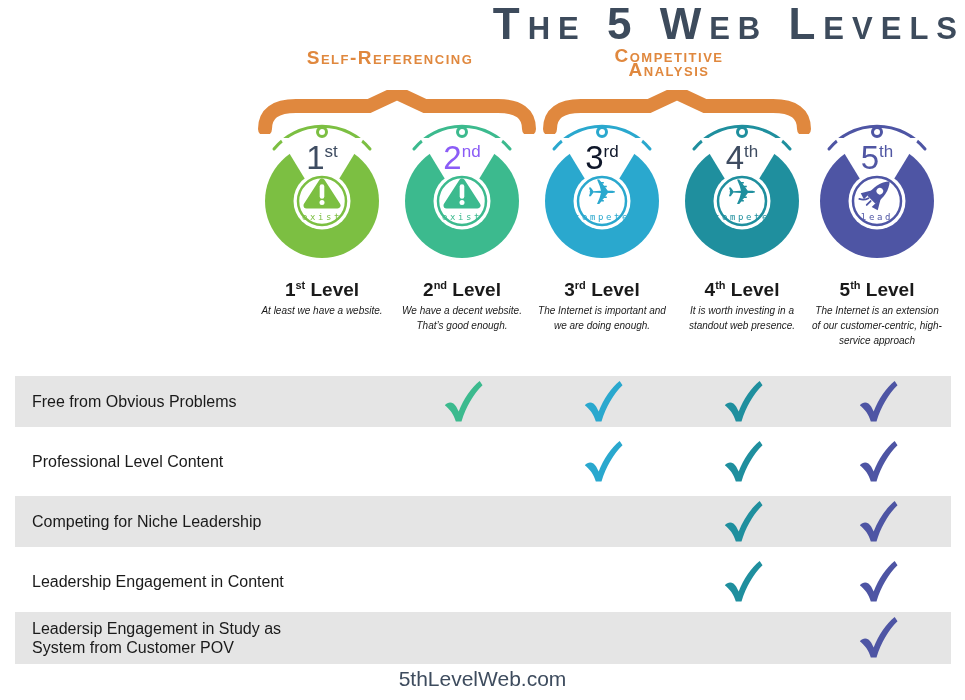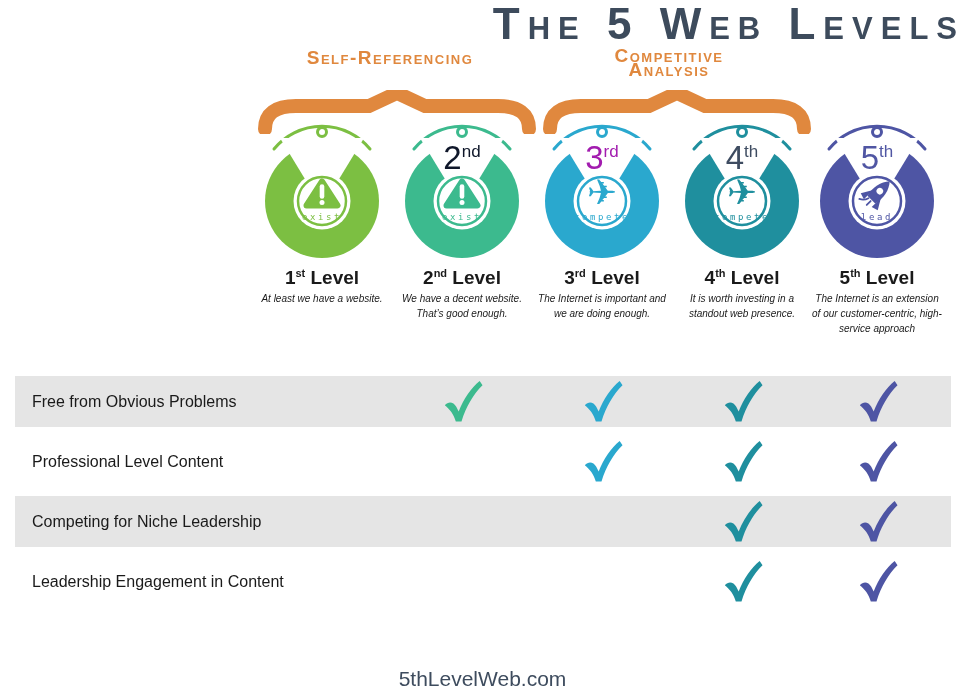--- a/index.html
+++ b/index.html
@@ -28,21 +28,21 @@
   .b2{left:543px;}
   
   .level-col{position:absolute;top:123px;width:150px;text-align:center;}
   .badge{position:relative;width:136px;height:140px;margin:0 auto;}
   .badge-svg,.badge-svg svg{position:absolute;top:0;left:0;width:136px;height:140px;}
   .badge-num{
     position:absolute;top:11px;left:0;width:100%;text-align:center;
     font-size:33px;line-height:36px;color:#3E4C61;font-weight:400;
   }
   .badge-num sup{font-size:17px;}
-  .level-title{margin-top:0px;font-size:19px;font-weight:700;color:#1A1A1A;line-height:21px;}
+  .level-title{margin-top:12px;font-size:19px;font-weight:700;color:#1A1A1A;line-height:21px;}
   .level-title sup{font-size:11px;}
   .level-desc{
     margin:3px auto 0 auto;width:132px;font-style:italic;font-size:10px;
     line-height:15px;color:#1A1A1A;
   }
   
   .matrix-row{position:absolute;left:15px;width:936px;height:51px;display:flex;align-items:center;}
   .matrix-row.shade{background:#e5e5e5;}
   .r1{top:376px;} .r2{top:436px;} .r3{top:496px;} .r4{top:556px;} .r5{top:612px;height:52px;}
   .row-label{
@@ -84,20 +84,21 @@
       <circle cx="68" cy="78" r="57" fill="#7CBF42"></circle>
       <polygon points="26,15 110,15 68,84" fill="#fff"></polygon>
       <circle cx="68" cy="78" r="28.5" fill="#fff"></circle>
       <circle cx="68" cy="78" r="24" fill="#fff" stroke="#7CBF42" stroke-width="2.5"></circle>
       <path d="M68,58.5 L83.5,82.5 L52.5,82.5 Z" fill="#7CBF42" stroke="#7CBF42" stroke-width="6" stroke-linejoin="round"></path>
       <path d="M68,63.5 L68,73.5" stroke="#fff" stroke-width="4.6" stroke-linecap="round" fill="none"></path>
       <circle cx="68" cy="79.5" r="2.5" fill="#fff"></circle>
       <text x="68" y="96.5" text-anchor="middle" font-size="9" letter-spacing="2.6" fill="#7CBF42" font-family="DejaVu Sans Mono, monospace">exist</text>
     </svg>
         </div>
+      <div class="badge-num" style="color: rgb(62, 76, 97);"><span>1</span><sup>st</sup></div>
     </div>
     <div class="level-title"><span>1</span><sup>st</sup> <span>Level</span></div>
     <div class="level-desc">At least we have a website.</div>
   </div>
 
   <div class="level-col" style="left:387px">
     <div class="badge">
       <div class="badge-svg">
           <svg viewBox="0 0 136 140" xmlns="http://www.w3.org/2000/svg">
       <path d="M20 26 A62 62 0 0 1 116 26" fill="none" stroke="#3CBA8E" stroke-width="3" stroke-linecap="round"></path>
@@ -105,41 +106,41 @@
       <circle cx="68" cy="78" r="57" fill="#3CBA8E"></circle>
       <polygon points="26,15 110,15 68,84" fill="#fff"></polygon>
       <circle cx="68" cy="78" r="28.5" fill="#fff"></circle>
       <circle cx="68" cy="78" r="24" fill="#fff" stroke="#3CBA8E" stroke-width="2.5"></circle>
       <path d="M68,58.5 L83.5,82.5 L52.5,82.5 Z" fill="#3CBA8E" stroke="#3CBA8E" stroke-width="6" stroke-linejoin="round"></path>
       <path d="M68,63.5 L68,73.5" stroke="#fff" stroke-width="4.6" stroke-linecap="round" fill="none"></path>
       <circle cx="68" cy="79.5" r="2.5" fill="#fff"></circle>
       <text x="68" y="96.5" text-anchor="middle" font-size="9" letter-spacing="2.6" fill="#3CBA8E" font-family="DejaVu Sans Mono, monospace">exist</text>
     </svg>
         </div>
-      <div class="badge-num" style="color: #0f172a;"><span>2</span><sup>nd</sup></div>
+      <div class="badge-num" style="color: #8b5cf6;"><span>2</span><sup>nd</sup></div>
     </div>
     <div class="level-title"><span>2</span><sup>nd</sup> <span>Level</span></div>
     <div class="level-desc">We have a decent website. That’s good enough.</div>
   </div>
 
   <div class="level-col" style="left:527px">
     <div class="badge">
       <div class="badge-svg">
           <svg viewBox="0 0 136 140" xmlns="http://www.w3.org/2000/svg">
       <path d="M20 26 A62 62 0 0 1 116 26" fill="none" stroke="#2AA8CE" stroke-width="3" stroke-linecap="round"></path>
       <circle cx="68" cy="9" r="4.5" fill="#fff" stroke="#2AA8CE" stroke-width="3"></circle>
       <circle cx="68" cy="78" r="57" fill="#2AA8CE"></circle>
       <polygon points="26,15 110,15 68,84" fill="#fff"></polygon>
       <circle cx="68" cy="78" r="28.5" fill="#fff"></circle>
       <circle cx="68" cy="78" r="24" fill="#fff" stroke="#2AA8CE" stroke-width="2.5"></circle>
       <text x="68" y="82" text-anchor="middle" font-size="36" fill="#2AA8CE" font-family="DejaVu Sans, sans-serif">✈</text>
       <text x="68" y="96.5" text-anchor="middle" font-size="9" letter-spacing="2.6" fill="#2AA8CE" font-family="DejaVu Sans Mono, monospace">compete</text>
     </svg>
         </div>
-      <div class="badge-num" style="color: #a21caf;"><span>3</span><sup>rd</sup></div>
+      <div class="badge-num" style="color: #0f172a;"><span>3</span><sup>rd</sup></div>
     </div>
     <div class="level-title"><span>3</span><sup>rd</sup> <span>Level</span></div>
     <div class="level-desc">The Internet is important and we are doing enough.</div>
   </div>
 
   <div class="level-col" style="left:667px">
     <div class="badge">
       <div class="badge-svg">
           <svg viewBox="0 0 136 140" xmlns="http://www.w3.org/2000/svg">
       <path d="M20 26 A62 62 0 0 1 116 26" fill="none" stroke="#1F8F9E" stroke-width="3" stroke-linecap="round"></path>
@@ -244,16 +245,25 @@
         <svg viewBox="0 0 44 46" xmlns="http://www.w3.org/2000/svg">
           <path d="M40.5,1.5 L43.5,6 C34.5,14.5 26,28.5 21.5,44 L15.5,44 C13.5,36.5 9,31 4,27 C8,22.5 13,23.5 16,28.5 L18.5,33.5 C23.5,20.5 31.5,9 40.5,1.5 Z" fill="#1F8F9E"></path>
         </svg>
       </span>
       <span class="check" style="left: 862px;">
         <svg viewBox="0 0 44 46" xmlns="http://www.w3.org/2000/svg">
           <path d="M40.5,1.5 L43.5,6 C34.5,14.5 26,28.5 21.5,44 L15.5,44 C13.5,36.5 9,31 4,27 C8,22.5 13,23.5 16,28.5 L18.5,33.5 C23.5,20.5 31.5,9 40.5,1.5 Z" fill="#4E55A4"></path>
         </svg>
       </span>
     </div>
+  <div class="matrix-row shade r5">
+    <div class="row-label">Leadersip Engagement in Study as
+System from Customer POV</div>
+  <span class="check" style="left: 862px;">
+        <svg viewBox="0 0 44 46" xmlns="http://www.w3.org/2000/svg">
+          <path d="M40.5,1.5 L43.5,6 C34.5,14.5 26,28.5 21.5,44 L15.5,44 C13.5,36.5 9,31 4,27 C8,22.5 13,23.5 16,28.5 L18.5,33.5 C23.5,20.5 31.5,9 40.5,1.5 Z" fill="#4E55A4"></path>
+        </svg>
+      </span>
+    </div>
 
   <div class="footer">5thLevelWeb.com</div>
 
 </div>
 
 </body></html>

